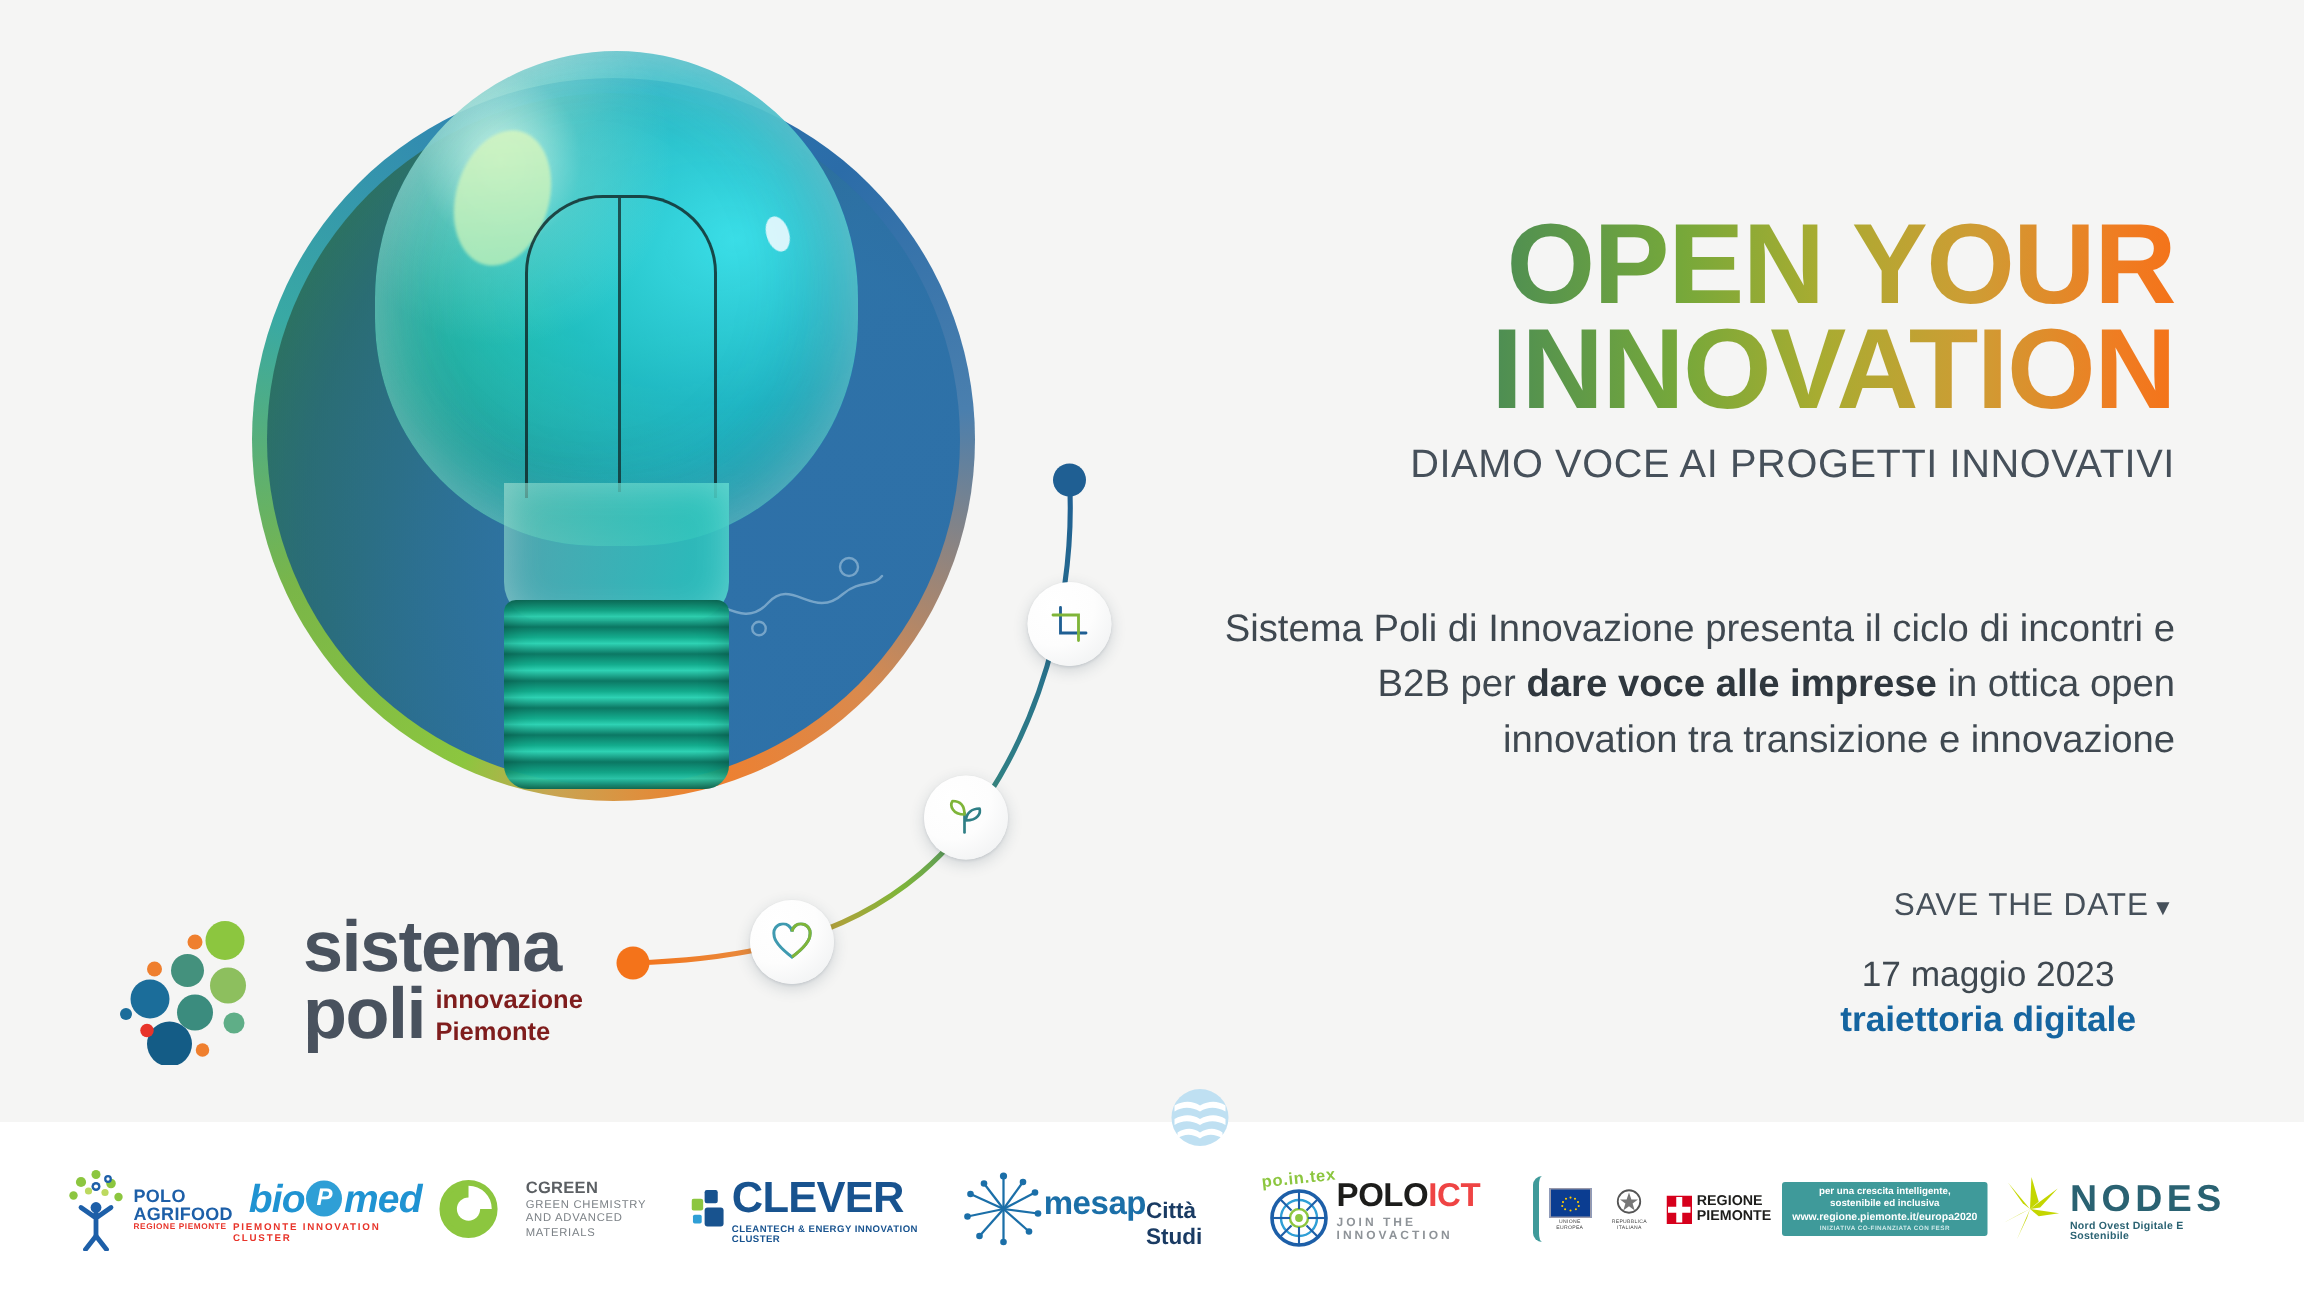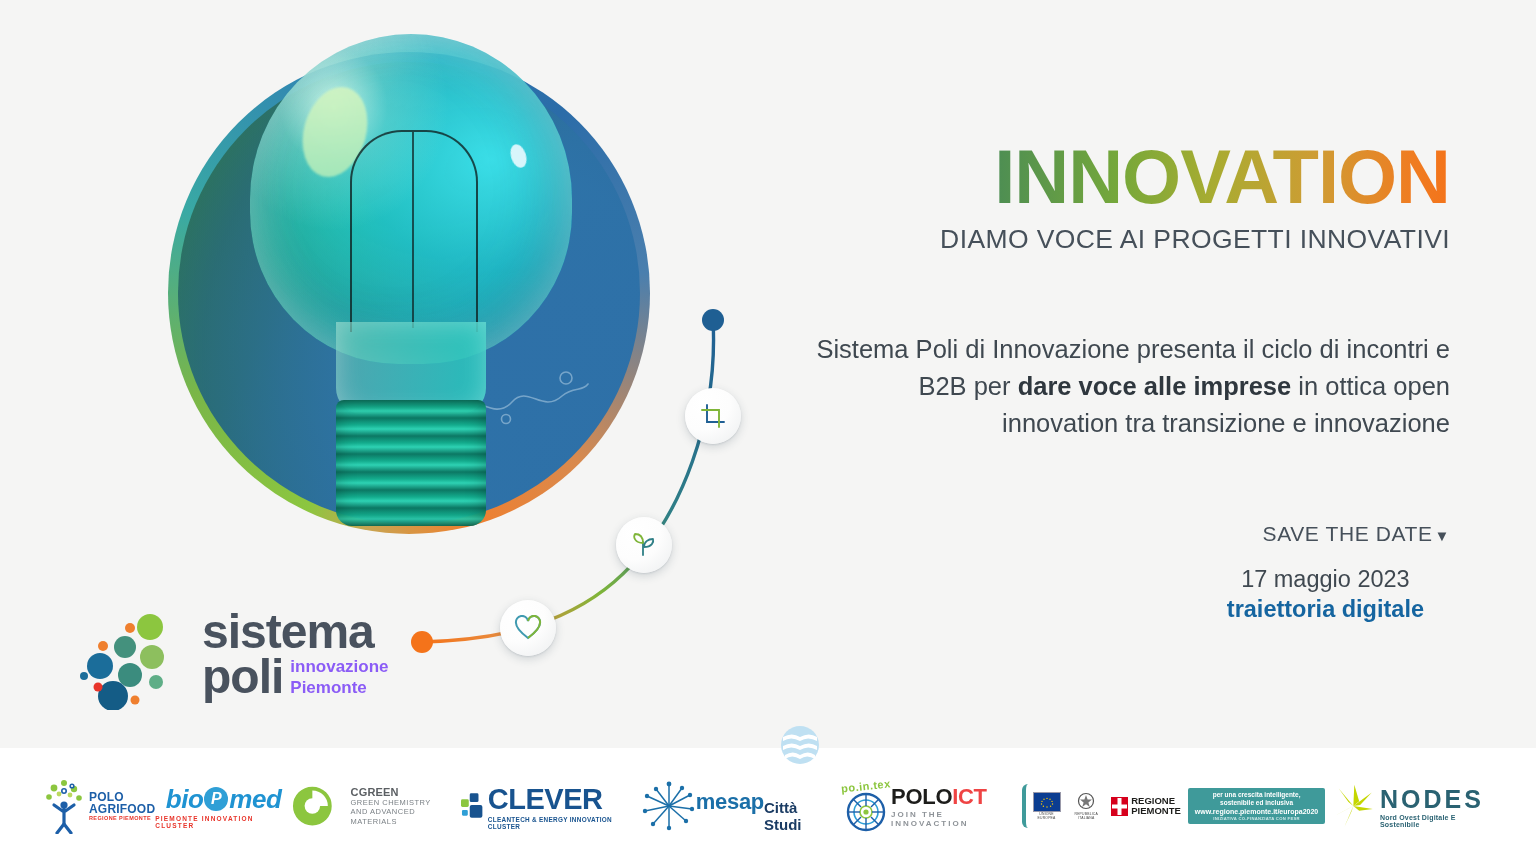--- a/index.html
+++ b/index.html
@@ -85,21 +85,21 @@
   .badge.b3{left:100px;top:310px;}
 
   
   .sp-logo{position:absolute;left:78px;top:608px;width:300px;height:100px;}
   .sp-text{position:absolute;left:124px;top:2px;}
   .sp-sistema{
     font-size:48px;font-weight:700;color:#49525e;letter-spacing:-1px;line-height:44px;
   }
   .sp-row2{display:flex;align-items:flex-end;gap:7px;}
   .sp-poli{font-size:48px;font-weight:700;color:#49525e;letter-spacing:-1px;line-height:46px;}
-  .sp-inn{font-size:17px;font-weight:700;color:#8b5cf6;line-height:17px;padding-bottom:4px;}
+  .sp-inn{font-size:17px;font-weight:700;color:#7f1d1d;line-height:17px;padding-bottom:4px;}
 
   
   .content{position:absolute;left:790px;top:0;width:660px;height:748px;}
 
   .headline{
     text-align:right;font-weight:800;font-size:76px;line-height:70px;letter-spacing:-1px;
     background:linear-gradient(90deg,#1d6ba5 0%,#2c7f8f 16%,#4f8f52 32%,#76a83a 50%,#a8ac31 64%,#cf9c34 80%,#ef7d22 94%,#f4731a 100%);
     -webkit-background-clip:text;background-clip:text;color:transparent;-webkit-text-fill-color:transparent;
     margin-top:142px;
   }
@@ -252,20 +252,21 @@
             <div class="sp-inn">Piemonte</div>
           </div>
         </div>
       </div>
     </div>
   </div>
 
   <div class="content">
 
     <div class="headline">
+      <div>OPEN YOUR</div>
       <div>INNOVATION</div>
     </div>
 
     <div class="subhead">DIAMO VOCE AI PROGETTI INNOVATIVI</div>
 
     <div class="bodytext">
       <span>Sistema Poli di Innovazione presenta il ciclo di incontri e B2B per </span><b>dare voce alle imprese</b><span> in ottica open innovation tra transizione e innovazione</span>
     </div>
 
     <div class="savedate">

